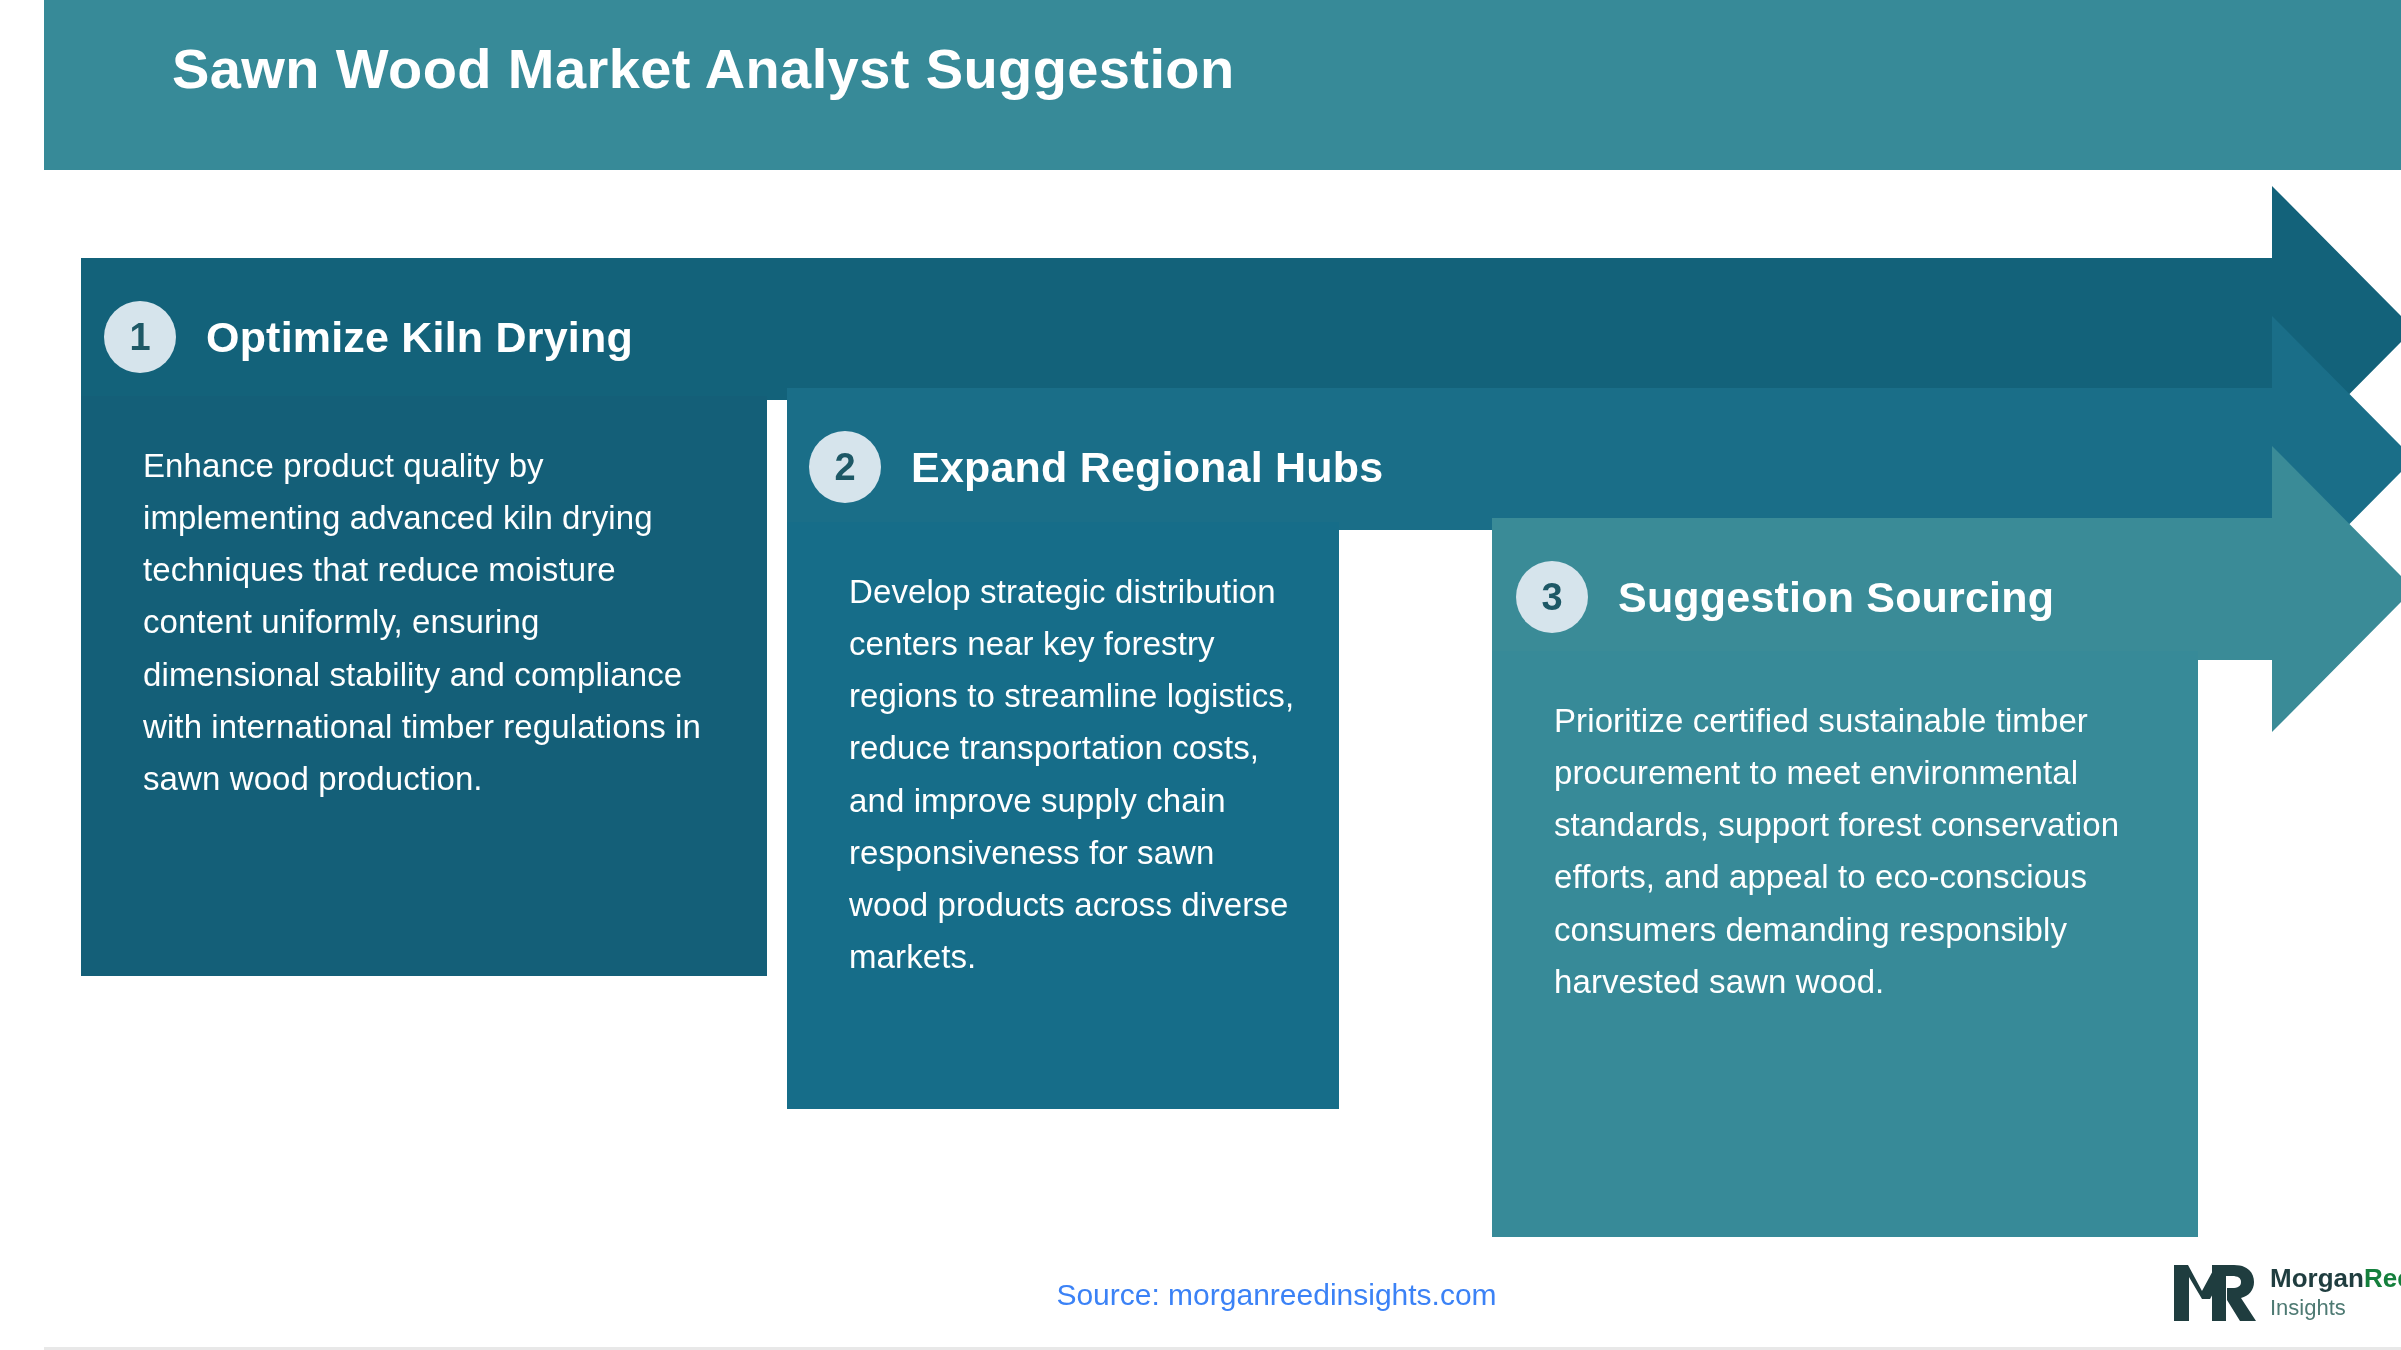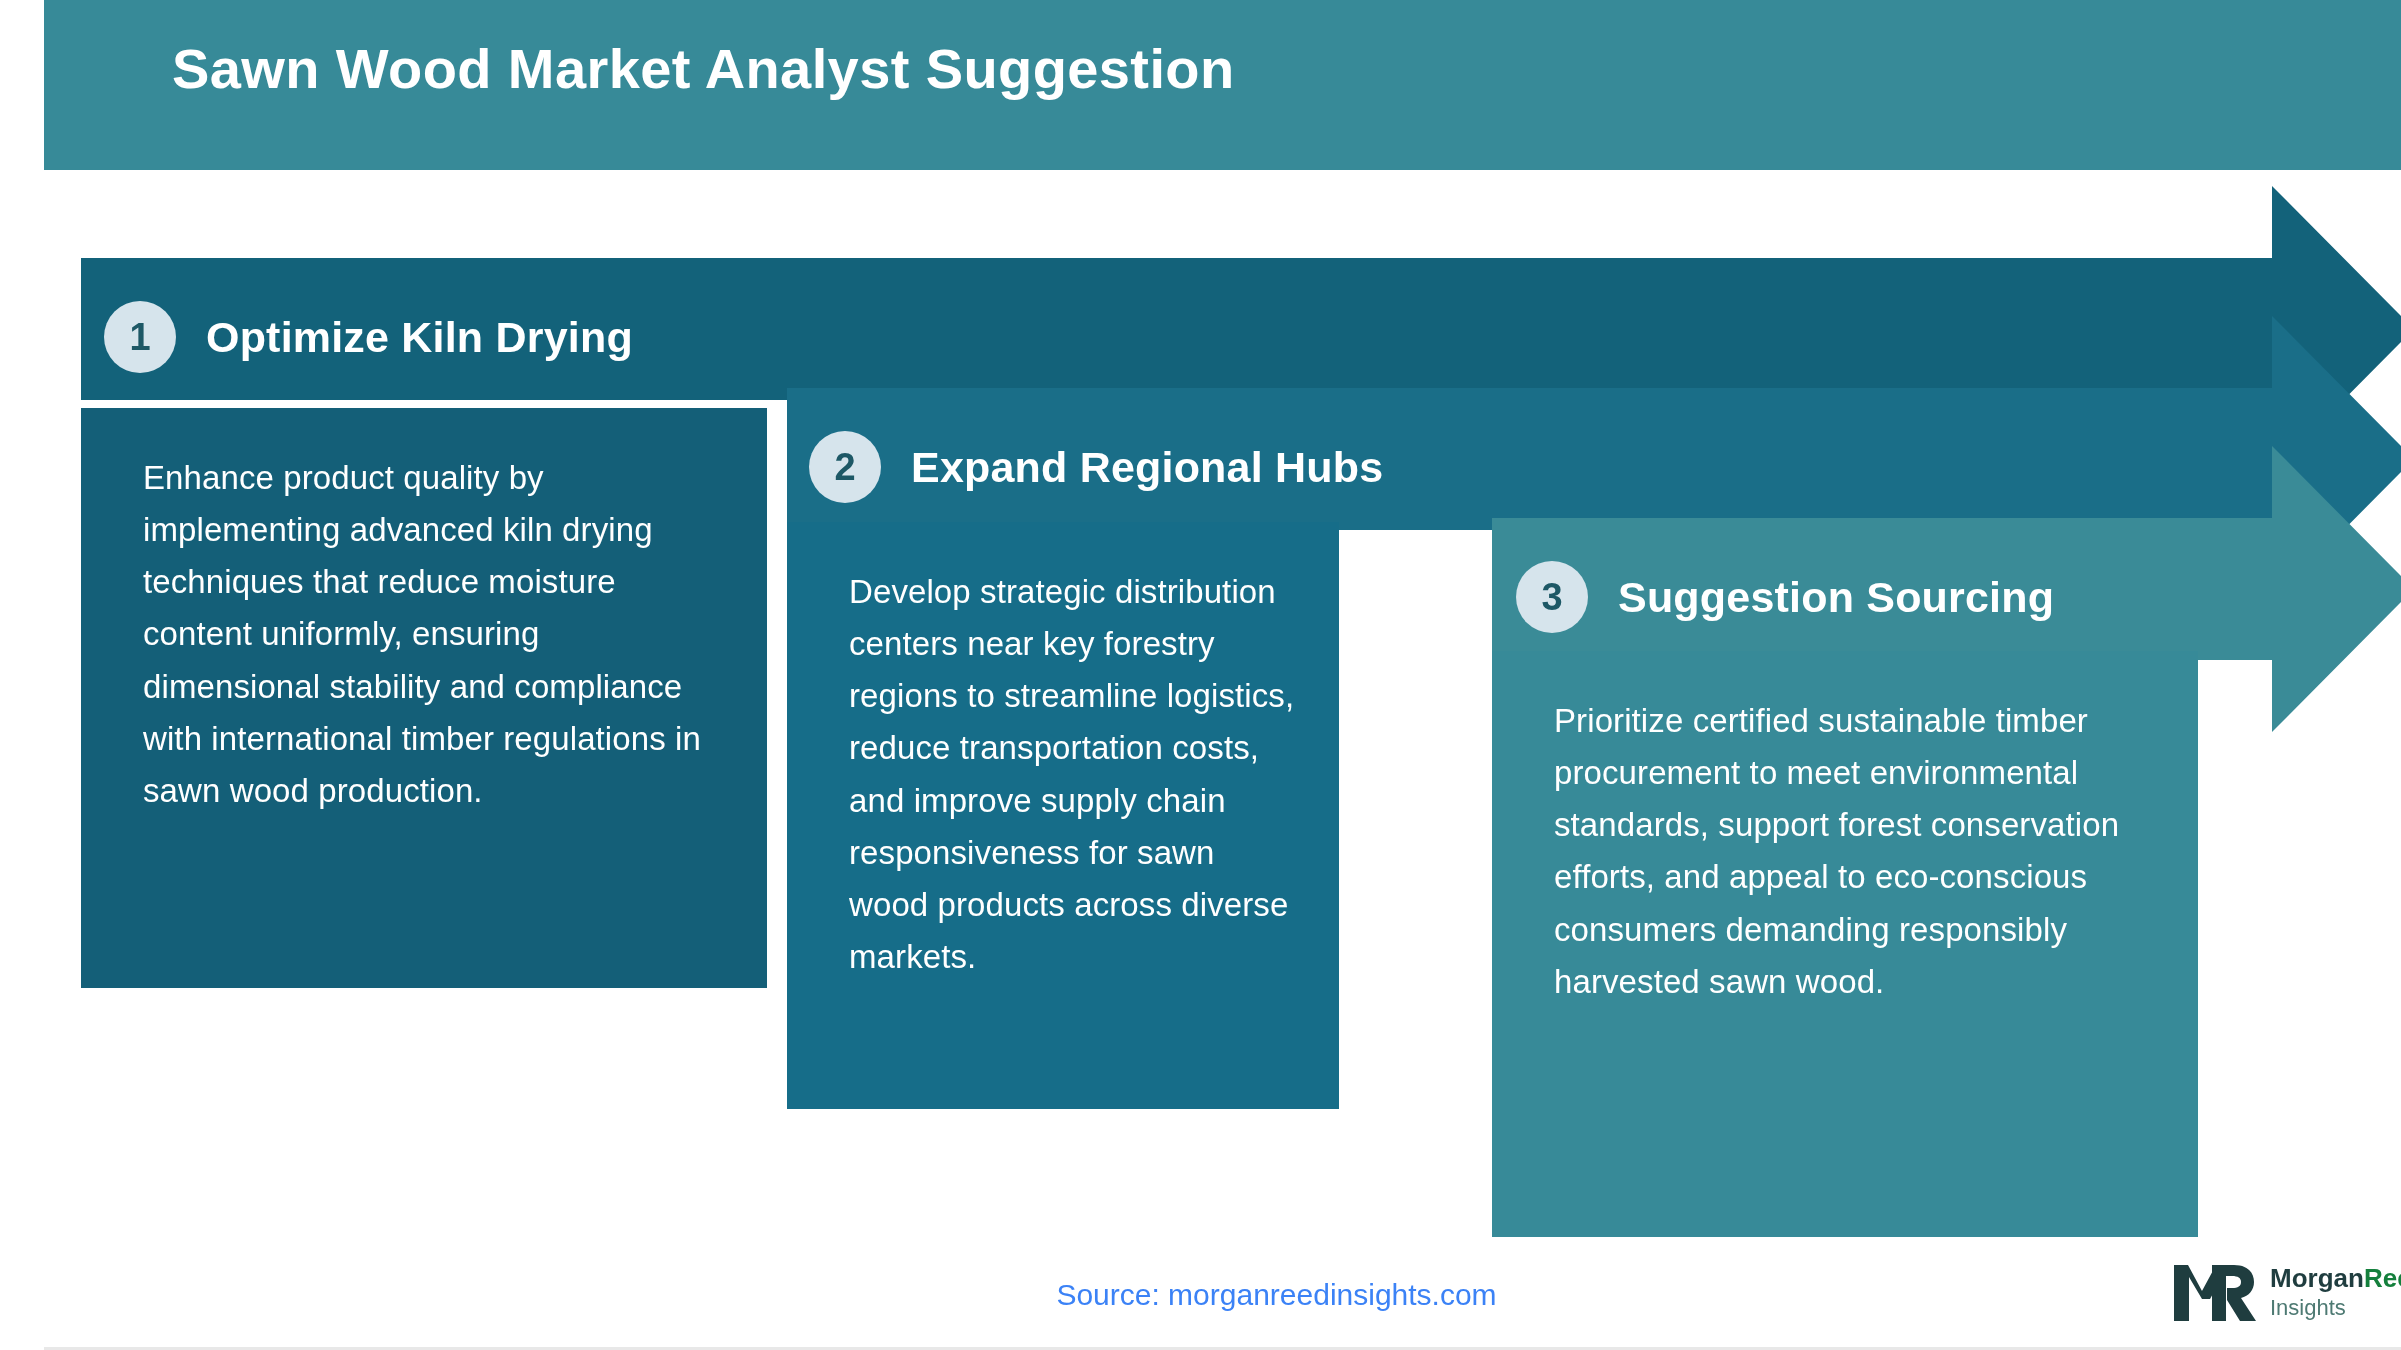--- a/index.html
+++ b/index.html
@@ -96,21 +96,21 @@
     padding: 44px 44px 30px 62px;
   }
   .body-text {
     font-size: 33px;
     line-height: 1.58;
     color: #ffffff;
     letter-spacing: 0.1px;
   }
 
   #body-box-1 {
-    left: 37px;  top: 408px;
+    left: 37px;  top: 396px;
     width: 686px; height: 580px;
     background: #145F78;
   }
   #body-box-2 {
     left: 743px; top: 522px;
     width: 552px; height: 587px;
     background: #166D89;
   }
   #body-box-3 {
     left: 1448px; top: 651px;

